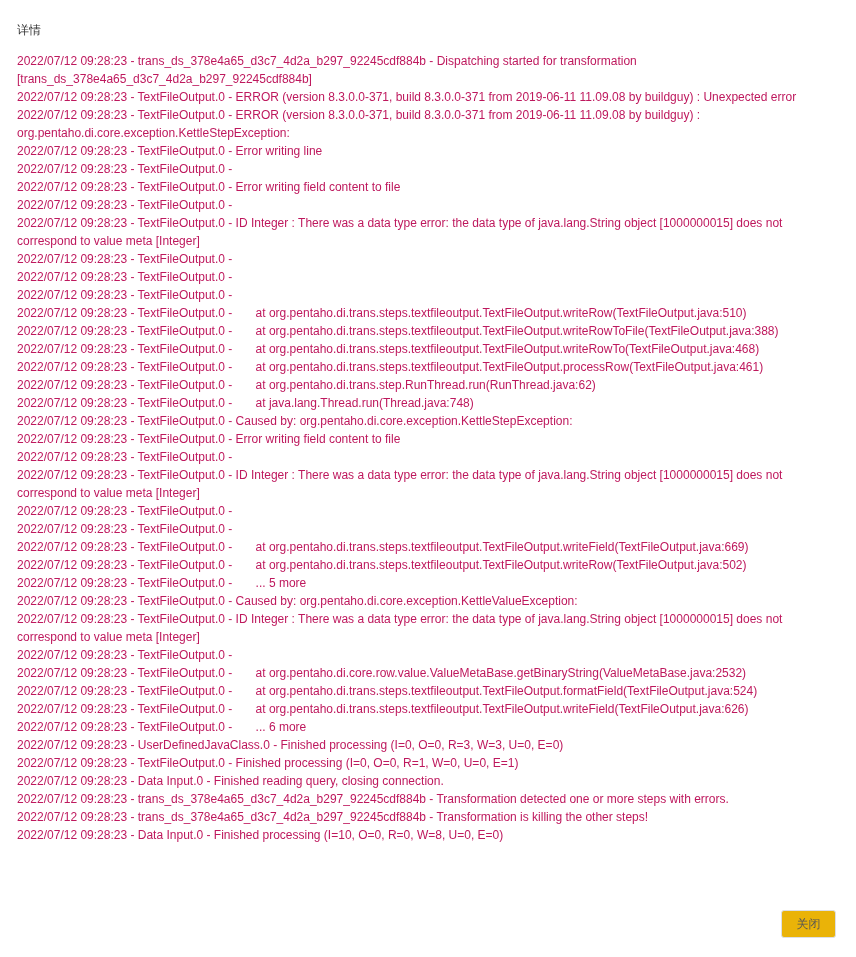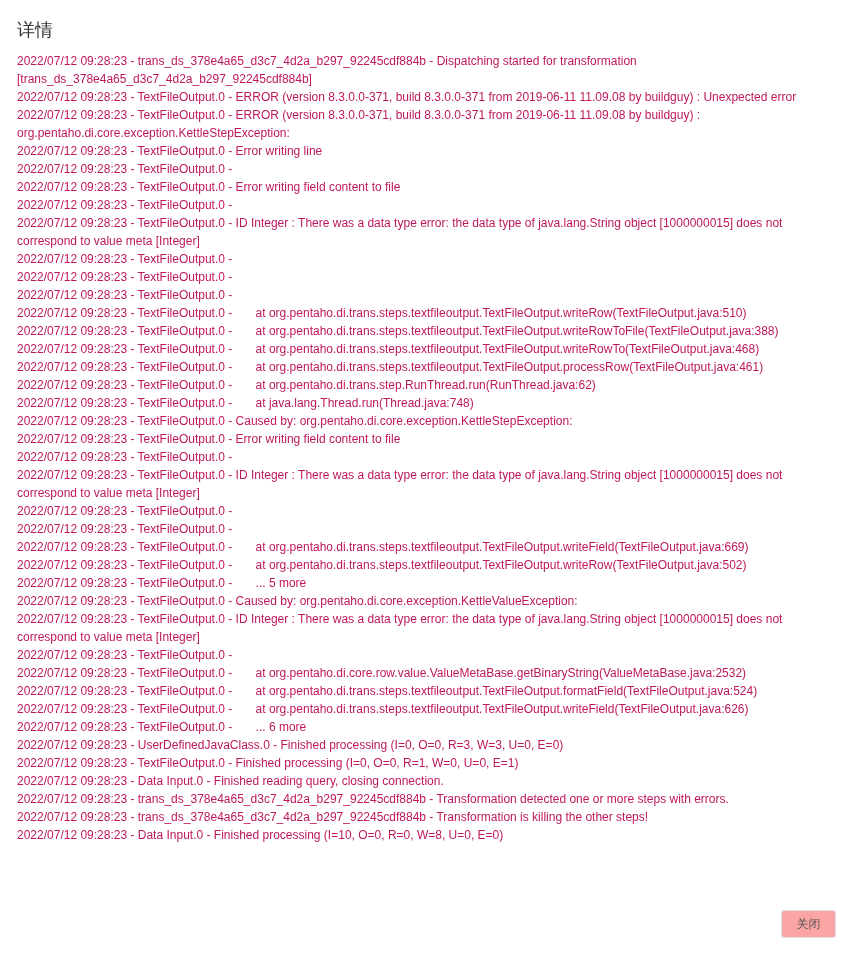--- a/index.html
+++ b/index.html
@@ -12,21 +12,21 @@
       height: 957px;
       position: relative;
       overflow: hidden;
       font-family: "Liberation Sans", sans-serif;
       color: #555555;
     }
     .dialog-title {
       position: absolute;
       left: 17px;
       top: 17px;
-      font-size: 18px;
+      font-size: 12px;
       color: #333333;
       font-family: "DejaVu Sans", sans-serif;
       line-height: 26px;
     }
     .log-area {
       position: absolute;
       left: 17px;
       top: 52px;
       width: 800px;
       font-size: 12px;
@@ -40,21 +40,21 @@
     }
     .close-button {
       position: absolute;
       left: 781px;
       top: 910px;
       width: 55px;
       height: 28px;
       box-sizing: border-box;
       border: 1px solid #dcdfe6;
       border-radius: 3px;
-      background: #fca5a5;
+      background: #eab308;
       color: #555555;
       font-size: 12px;
       font-family: "DejaVu Sans", sans-serif;
       display: flex;
       align-items: center;
       justify-content: center;
       cursor: pointer;
     }
   </style>
 </head>

